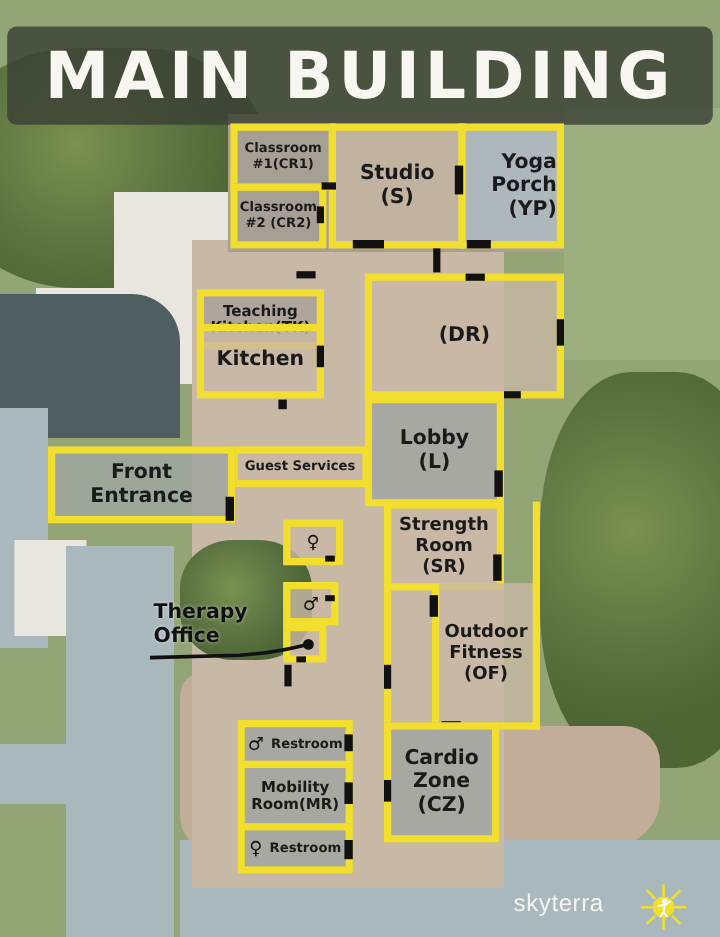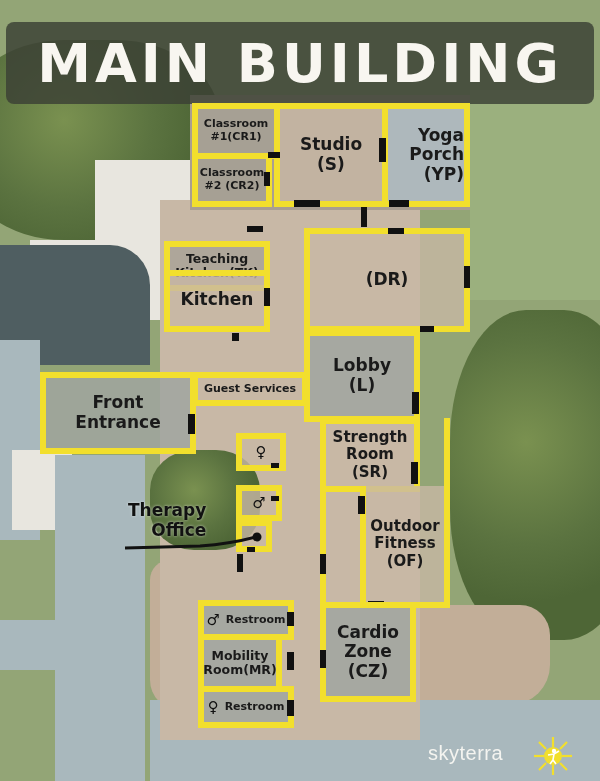--- a/index.html
+++ b/index.html
@@ -23,21 +23,21 @@
   .room.tan { background:rgba(200,184,165,0.8); }
   .room.blue { background:rgba(175,188,195,0.85); }
   .room.slate { background:rgba(160,165,160,0.85); }
   .door { position:absolute; background:#111; }
   .lbl { display:block; }
   .fs-xs { font-size:11px; }
   .fs-s { font-size:12.5px; }
   .fs-m { font-size:15px; }
   .fs-l { font-size:17px; }
   .icon-person { display:inline-block; font-size:15px; line-height:1; color:#111; }
-  .therapy-label { position:absolute; left:128px; top:500px; font-weight:bold; font-size:17px; line-height:1.2; text-align:right; color:#111; text-shadow:0 0 3px rgba(255,255,255,0.6); }
+  .therapy-label { position:absolute; left:128px; top:500px; font-weight:bold; font-size:17px; line-height:1.2; text-align:left; color:#111; text-shadow:0 0 3px rgba(255,255,255,0.6); }
   .skyterra { position:absolute; left:428px; top:742px; color:#f4f4f0; font-size:20px; letter-spacing:0.5px; font-family:"Liberation Sans", sans-serif; }
   .sun-logo { position:absolute; left:532px; top:735px; width:42px; height:42px; }
 </style>
 </head>
 <body>
 
 <div class="layer grass" style="left:0;top:0;width:600px;height:781px;"></div>
 <div class="layer trees" style="left:-40px;top:40px;width:260px;height:200px;"></div>
 <div class="layer trees" style="left:450px;top:310px;width:190px;height:330px;"></div>
 <div class="layer" style="left:470px;top:90px;width:130px;height:210px;background:#9bb07e;"></div>
@@ -100,21 +100,21 @@
 <div class="door" style="left:420px;top:326px;width:14px;height:6px;"></div>
 
 <div class="room slate" style="left:304px;top:330px;width:116px;height:92px;">
   <span class="lbl fs-l">Lobby</span>
   <span class="lbl fs-l">(L)</span>
 </div>
 <div class="door" style="left:412px;top:392px;width:7px;height:22px;"></div>
 <div class="room tan" style="left:192px;top:372px;width:116px;height:34px;">
   <span class="lbl fs-xs">Guest Services</span>
 </div>
-<div class="room slate" style="left:40px;top:372px;width:156px;height:82px;">
+<div class="room slate" style="left:40px;top:372px;width:156px;height:64px;">
   <span class="lbl fs-l">Front</span>
   <span class="lbl fs-l">Entrance</span>
 </div>
 <div class="door" style="left:188px;top:414px;width:7px;height:20px;"></div>
 <div class="door" style="left:232px;top:333px;width:7px;height:8px;"></div>
 
 <div class="room tan" style="left:320px;top:418px;width:100px;height:74px;align-items:center;">
   <span class="lbl fs-m">Strength</span>
   <span class="lbl fs-m">Room</span>
   <span class="lbl fs-m">(SR)</span>
@@ -148,21 +148,21 @@
 </div>
 <svg class="layer" style="left:120px;top:528px;" width="150" height="30">
   <path d="M5 20 L80 18 Q110 16 136 9" stroke="#111" stroke-width="3" fill="none"></path>
   <circle cx="137" cy="9" r="4.5" fill="#111"></circle>
 </svg>
 
 <div class="room slate" style="left:198px;top:600px;width:96px;height:40px;flex-direction:row;gap:6px;">
   <span class="icon-person">♂</span>
   <span class="lbl fs-xs">Restroom</span>
 </div>
-<div class="room slate" style="left:198px;top:634px;width:84px;height:58px;">
+<div class="room slate" style="left:198px;top:634px;width:96px;height:58px;">
   <span class="lbl fs-s">Mobility</span>
   <span class="lbl fs-s">Room(MR)</span>
 </div>
 <div class="room slate" style="left:198px;top:686px;width:96px;height:42px;flex-direction:row;gap:6px;">
   <span class="icon-person">♀</span>
   <span class="lbl fs-xs">Restroom</span>
 </div>
 <div class="door" style="left:287px;top:612px;width:7px;height:14px;"></div>
 <div class="door" style="left:287px;top:652px;width:7px;height:18px;"></div>
 <div class="door" style="left:287px;top:700px;width:7px;height:16px;"></div>

